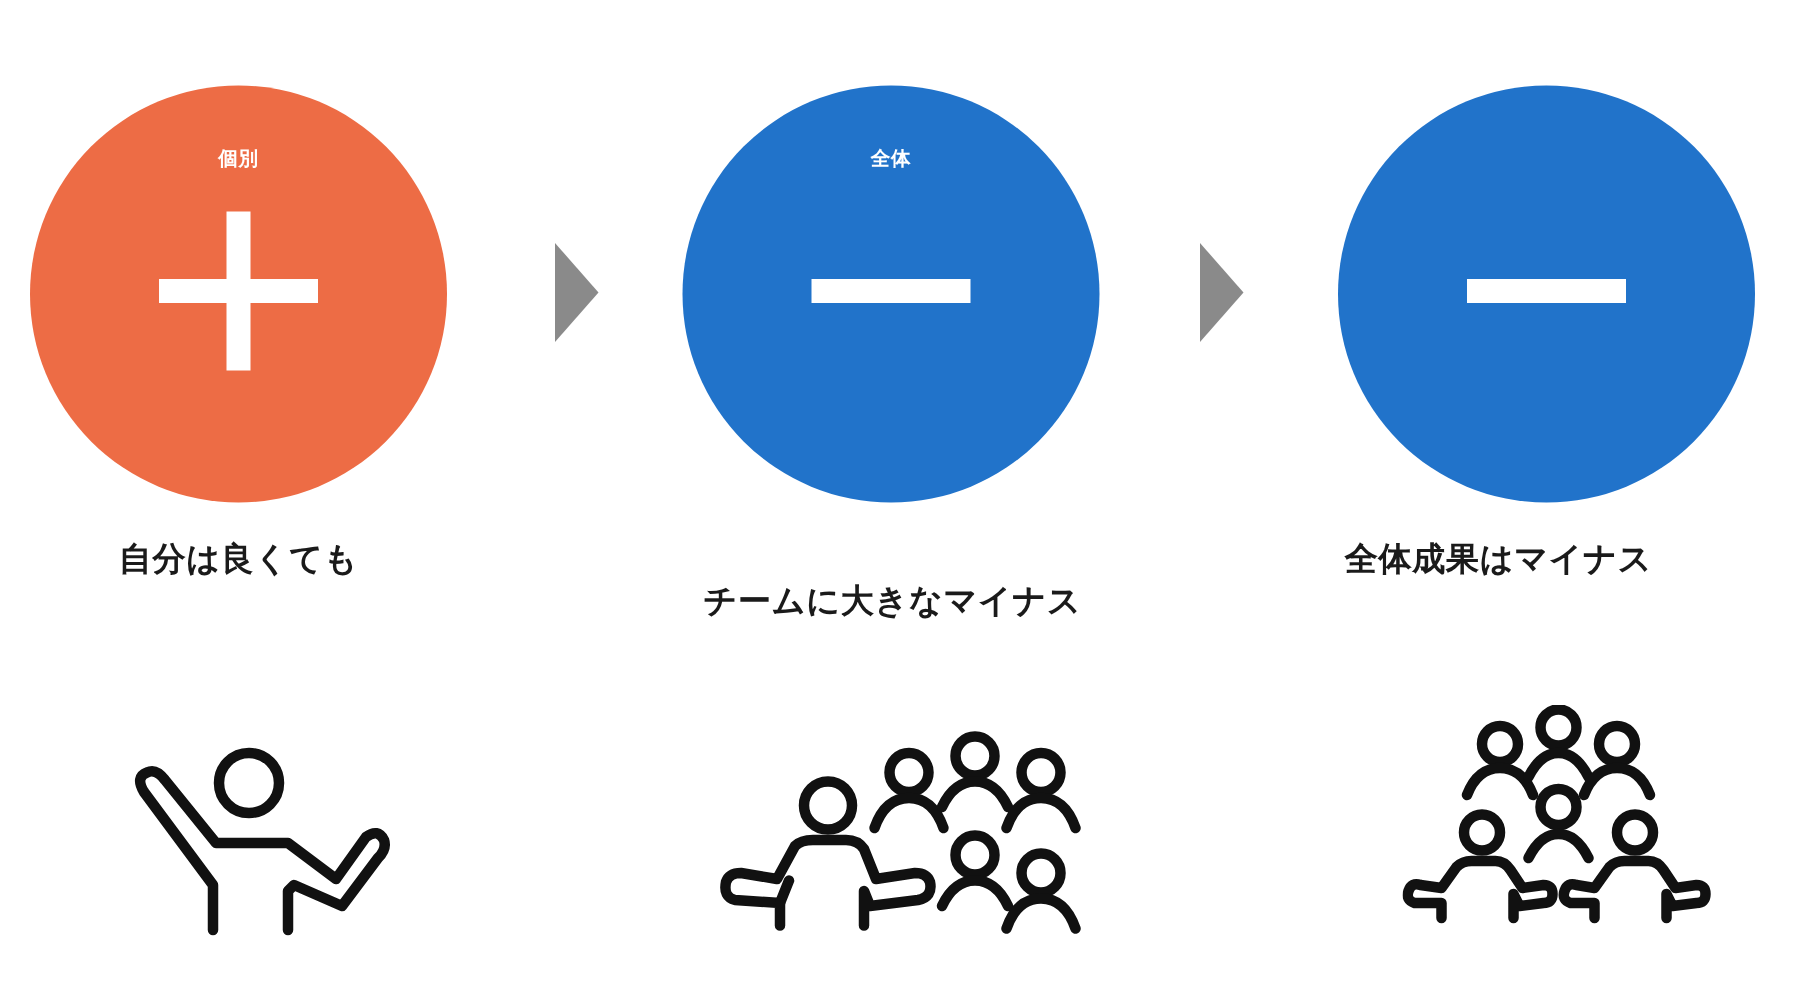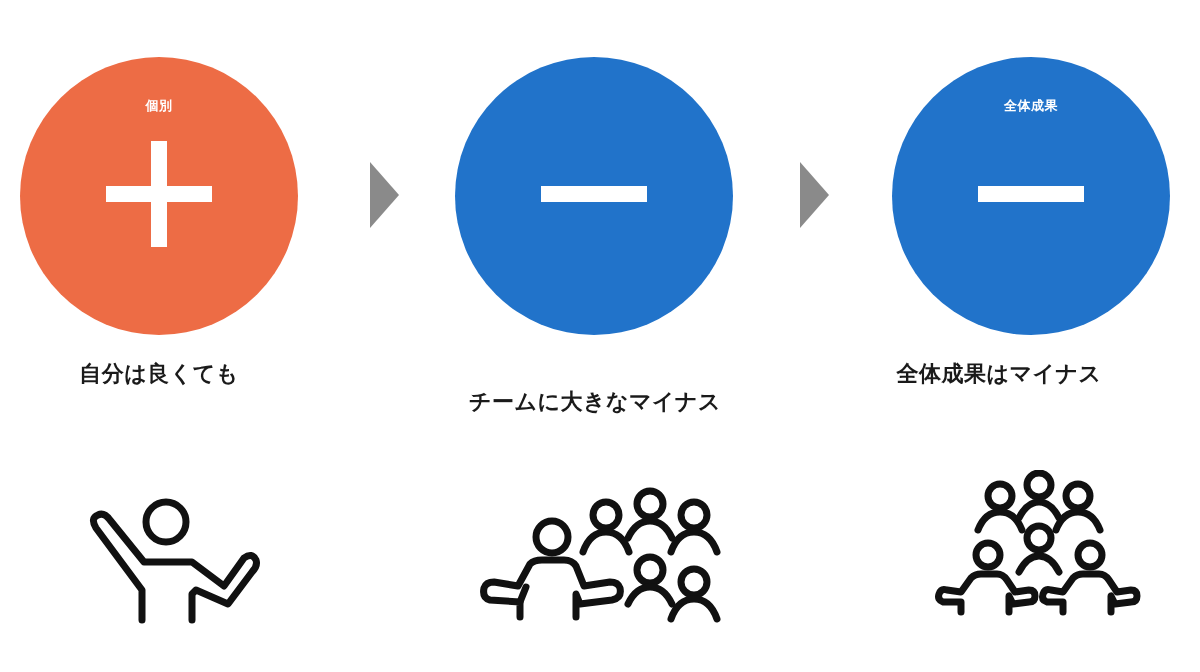--- a/index.html
+++ b/index.html
@@ -26,27 +26,27 @@
   <div class="title">個別</div>
   <div>
     <div class="plus-h"></div>
     <div class="plus-v"></div>
   </div>
 </div>
 
 <div class="arrow" style="left:370px; top:162px;"></div>
 
 <div class="circle" style="left:455px; top:57px; background:#2173CA;">
+  <div class="title">全体</div>
   <div class="minus"></div>
 </div>
 
 <div class="arrow" style="left:800px; top:162px;"></div>
 
 <div class="circle" style="left:892px; top:57px; background:#2173CA;">
-  <div class="title">全体成果</div>
   <div class="minus"></div>
 </div>
 
 <div class="caption" style="left:20px; width:278px; top:357px;">自分は良くても</div>
 
 <div class="caption" style="left:420px; width:350px; top:351px;">
   <div>チームに大きなマイナス</div>
 </div>
 
 <div class="caption" style="left:848px; width:302px; top:357px;">全体成果はマイナス</div>

